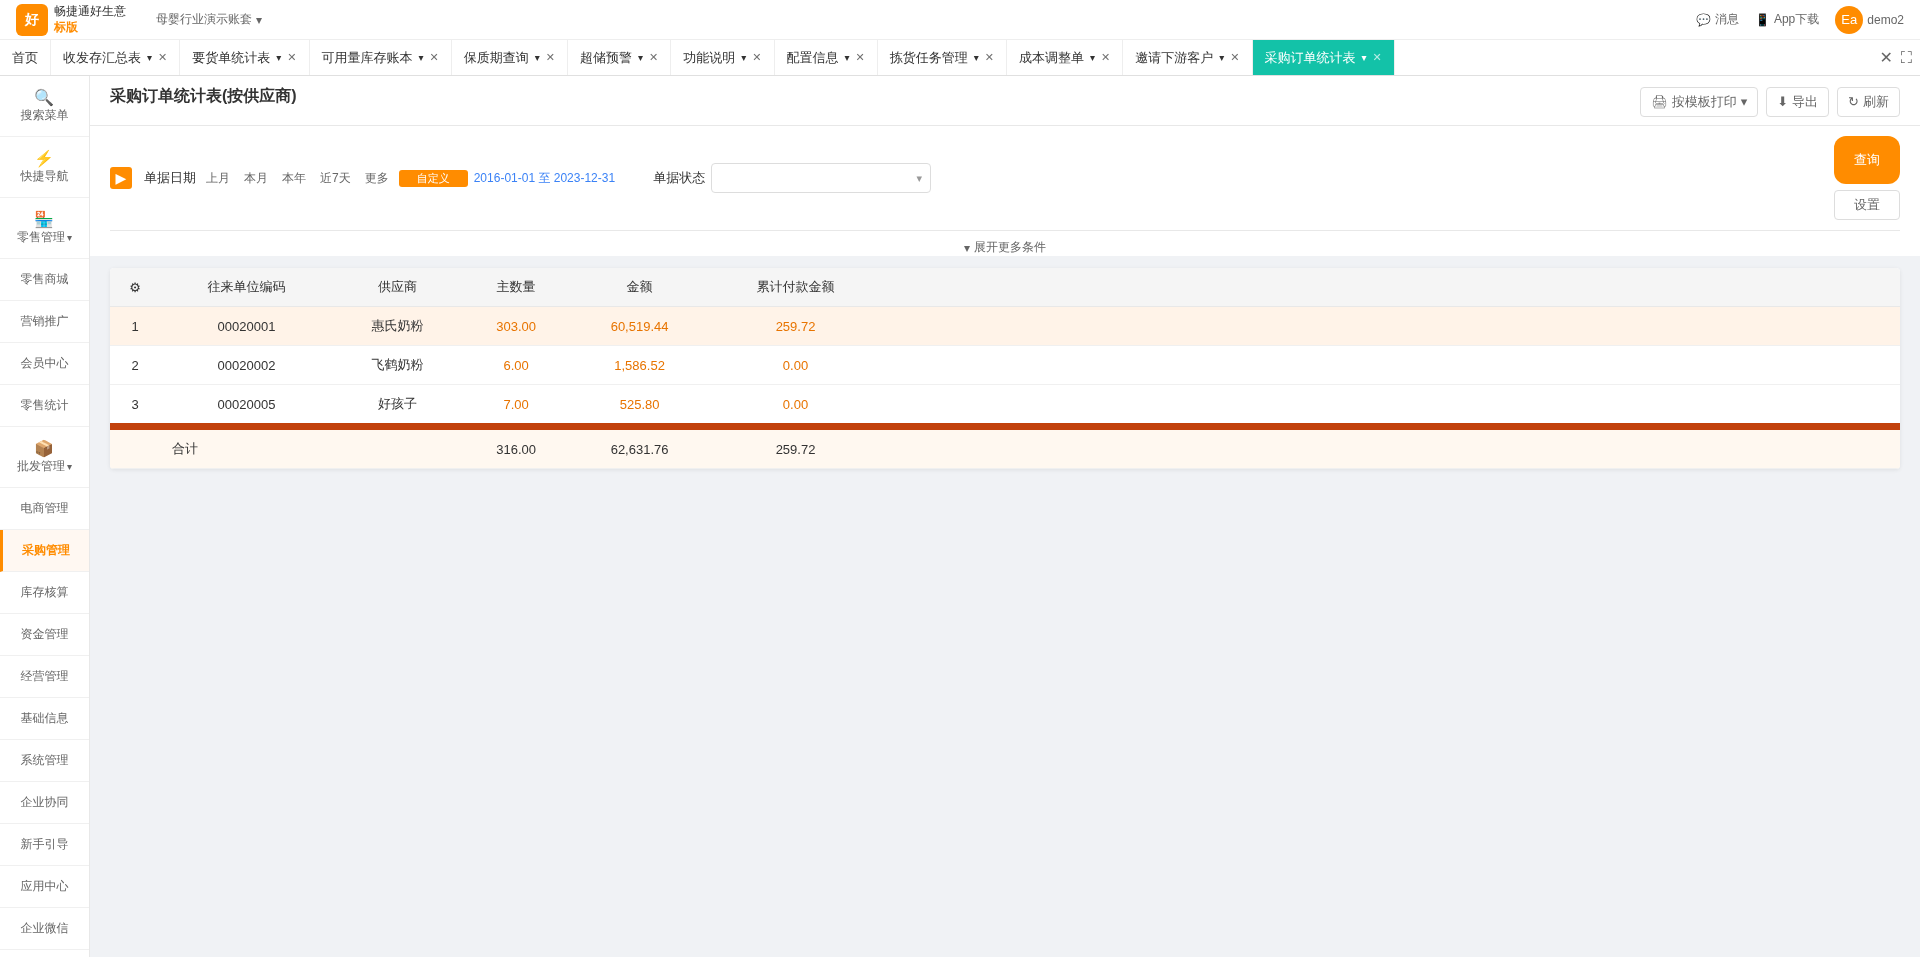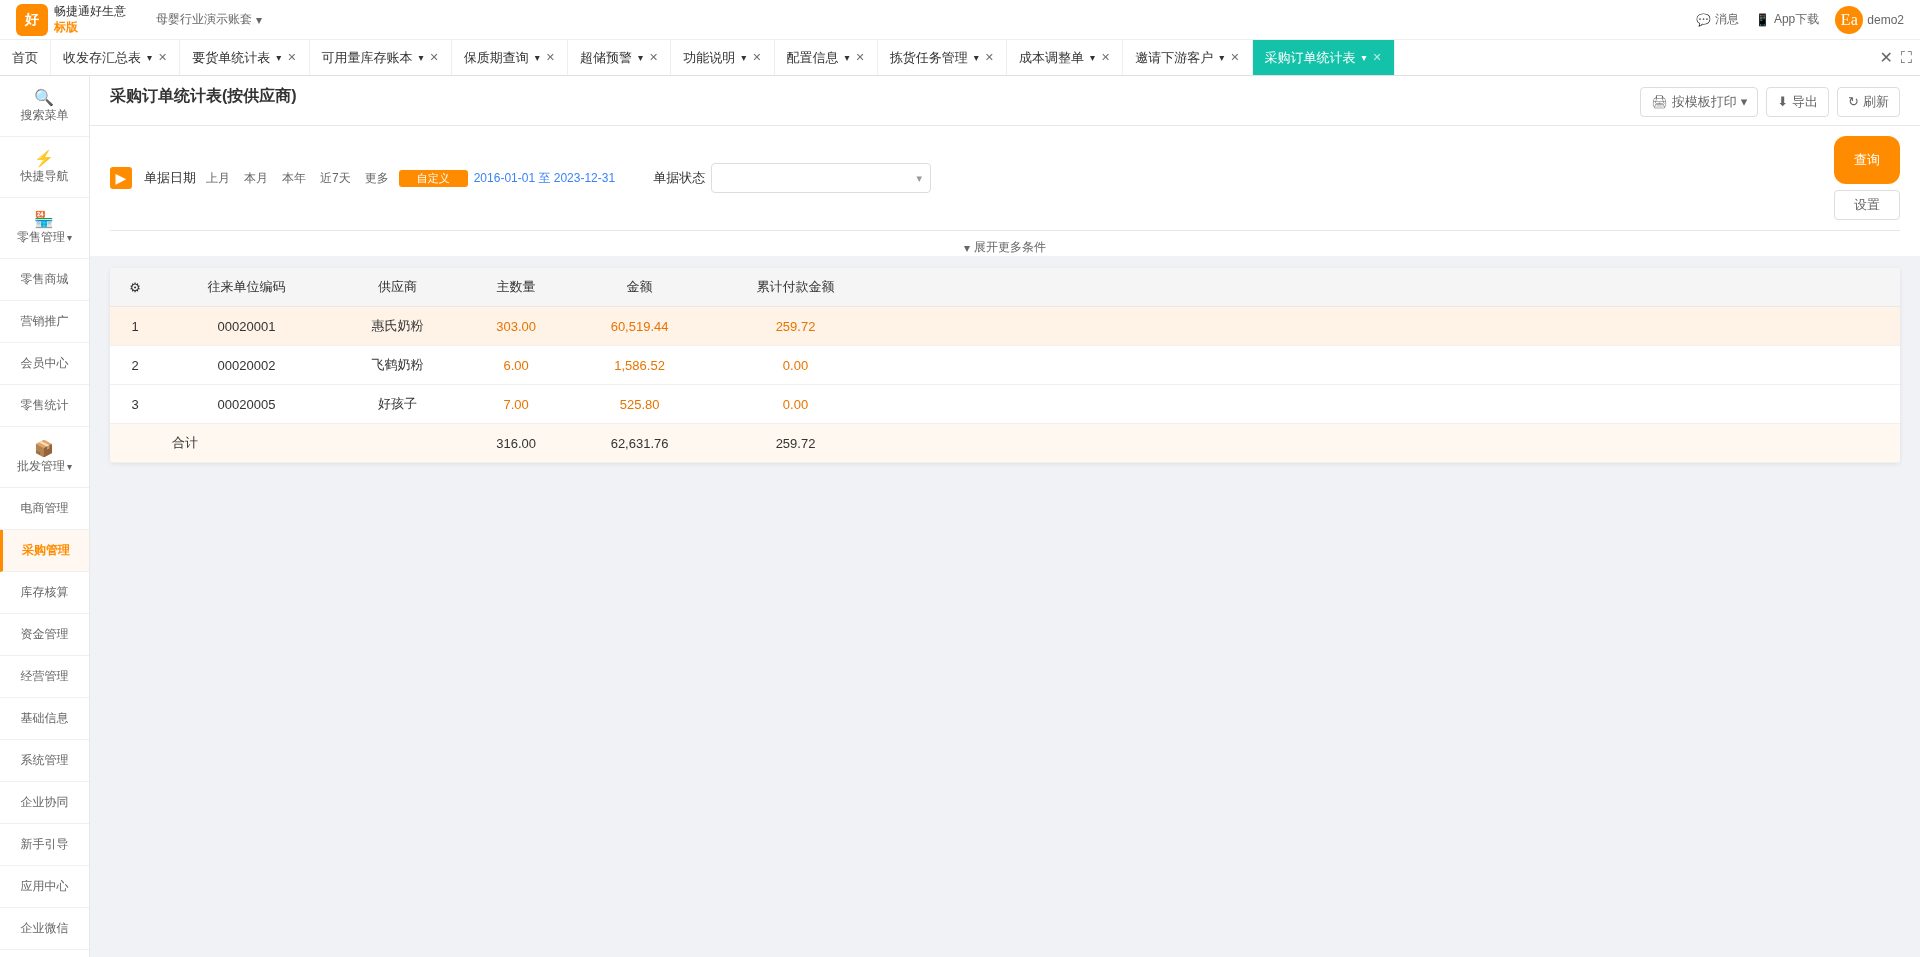--- a/index.html
+++ b/index.html
@@ -7,21 +7,21 @@
 
     
     .top-bar { height: 40px; background: #fff; display: flex; align-items: center; justify-content: space-between; padding: 0 16px; border-bottom: 1px solid #eee; flex-shrink: 0; }
     .top-bar-left { display: flex; align-items: center; gap: 10px; }
     .logo { display: flex; align-items: center; gap: 6px; }
     .logo-icon { width: 32px; height: 32px; background: #ff8c00; border-radius: 6px; display: flex; align-items: center; justify-content: center; color: white; font-size: 14px; font-weight: bold; }
     .logo-text { font-size: 12px; color: #333; line-height: 1.3; }
     .workspace-selector { display: flex; align-items: center; gap: 4px; color: #666; font-size: 12px; cursor: pointer; margin-left: 20px; }
     .top-bar-right { display: flex; align-items: center; gap: 16px; }
     .top-bar-action { display: flex; align-items: center; gap: 4px; color: #666; font-size: 12px; cursor: pointer; }
-    .user-avatar { width: 28px; height: 28px; background: #ff8c00; border-radius: 50%; display: flex; align-items: center; justify-content: center; color: white; font-size: 16px; font-family: Liberation Serif, serif; }
+    .user-avatar { width: 28px; height: 28px; background: #ff8c00; border-radius: 50%; display: flex; align-items: center; justify-content: center; color: white; font-size: 13px; }
 
     
     .nav-tabs { height: 36px; background: #fff; display: flex; align-items: stretch; border-bottom: 1px solid #e0e0e0; flex-shrink: 0; overflow: hidden; }
     .nav-tab { display: flex; align-items: center; padding: 0 12px; font-size: 13px; color: #333; cursor: pointer; white-space: nowrap; border-right: 1px solid #eee; gap: 6px; flex-shrink: 0; }
     .nav-tab.home { background: #fff; color: #333; font-weight: normal; }
     .nav-tab.active { background: #13c2a8; color: white; }
     .nav-tab .close-btn { font-size: 11px; opacity: 0.7; }
     .nav-tab .drop-icon { font-size: 10px; }
     .nav-tab-end { margin-left: auto; display: flex; align-items: center; padding: 0 8px; gap: 8px; }
     .nav-end-btn { font-size: 16px; color: #666; cursor: pointer; }
@@ -58,21 +58,21 @@
     .page-content { flex: 1; padding: 12px 20px; overflow: auto; }
 
     
     .data-table { width: 100%; border-collapse: collapse; background: #fff; border-radius: 4px; overflow: hidden; box-shadow: 0 1px 4px rgba(0,0,0,0.08); }
     .data-table thead tr { background: #f5f5f5; }
     .data-table th { padding: 10px 12px; font-size: 13px; color: #333; font-weight: 500; text-align: center; border-bottom: 1px solid #e8e8e8; }
     .data-table th:first-child { width: 50px; }
     .data-table td { padding: 10px 12px; font-size: 13px; color: #333; text-align: center; border-bottom: 1px solid #f0f0f0; }
     .data-table tbody tr.selected { background: #fff3e8; }
     .data-table tfoot tr { background: #fff8f0; }
-    .data-table tfoot td { padding: 10px 12px; font-size: 13px; color: #333; font-weight: 500; border-top: 1px solid #c2410c; text-align: center; }
+    .data-table tfoot td { padding: 10px 12px; font-size: 13px; color: #333; font-weight: 500; border-top: 7px solid #c2410c; text-align: center; }
     .link-text { color: #e87400; cursor: pointer; }
     .row-num { color: #999; }
 
     
     .filter-section { background: #fff; padding: 10px 20px 0; flex-shrink: 0; }
     .filter-inner { display: flex; align-items: center; gap: 0; border-bottom: 1px solid #e8e8e8; padding-bottom: 10px; }
     .toggle-btn { width: 22px; height: 22px; background: #ff8c00; border-radius: 3px; color: white; display: flex; align-items: center; justify-content: center; font-size: 14px; cursor: pointer; margin-right: 12px; flex-shrink: 0; }
     .filter-group { display: flex; align-items: center; gap: 8px; flex: 1; flex-wrap: wrap; }
     .filter-field { display: flex; align-items: center; gap: 6px; }
     .page-header-row { display: flex; align-items: center; justify-content: space-between; padding: 10px 20px 8px; background: #fff; border-bottom: 1px solid #e8e8e8; flex-shrink: 0; }

